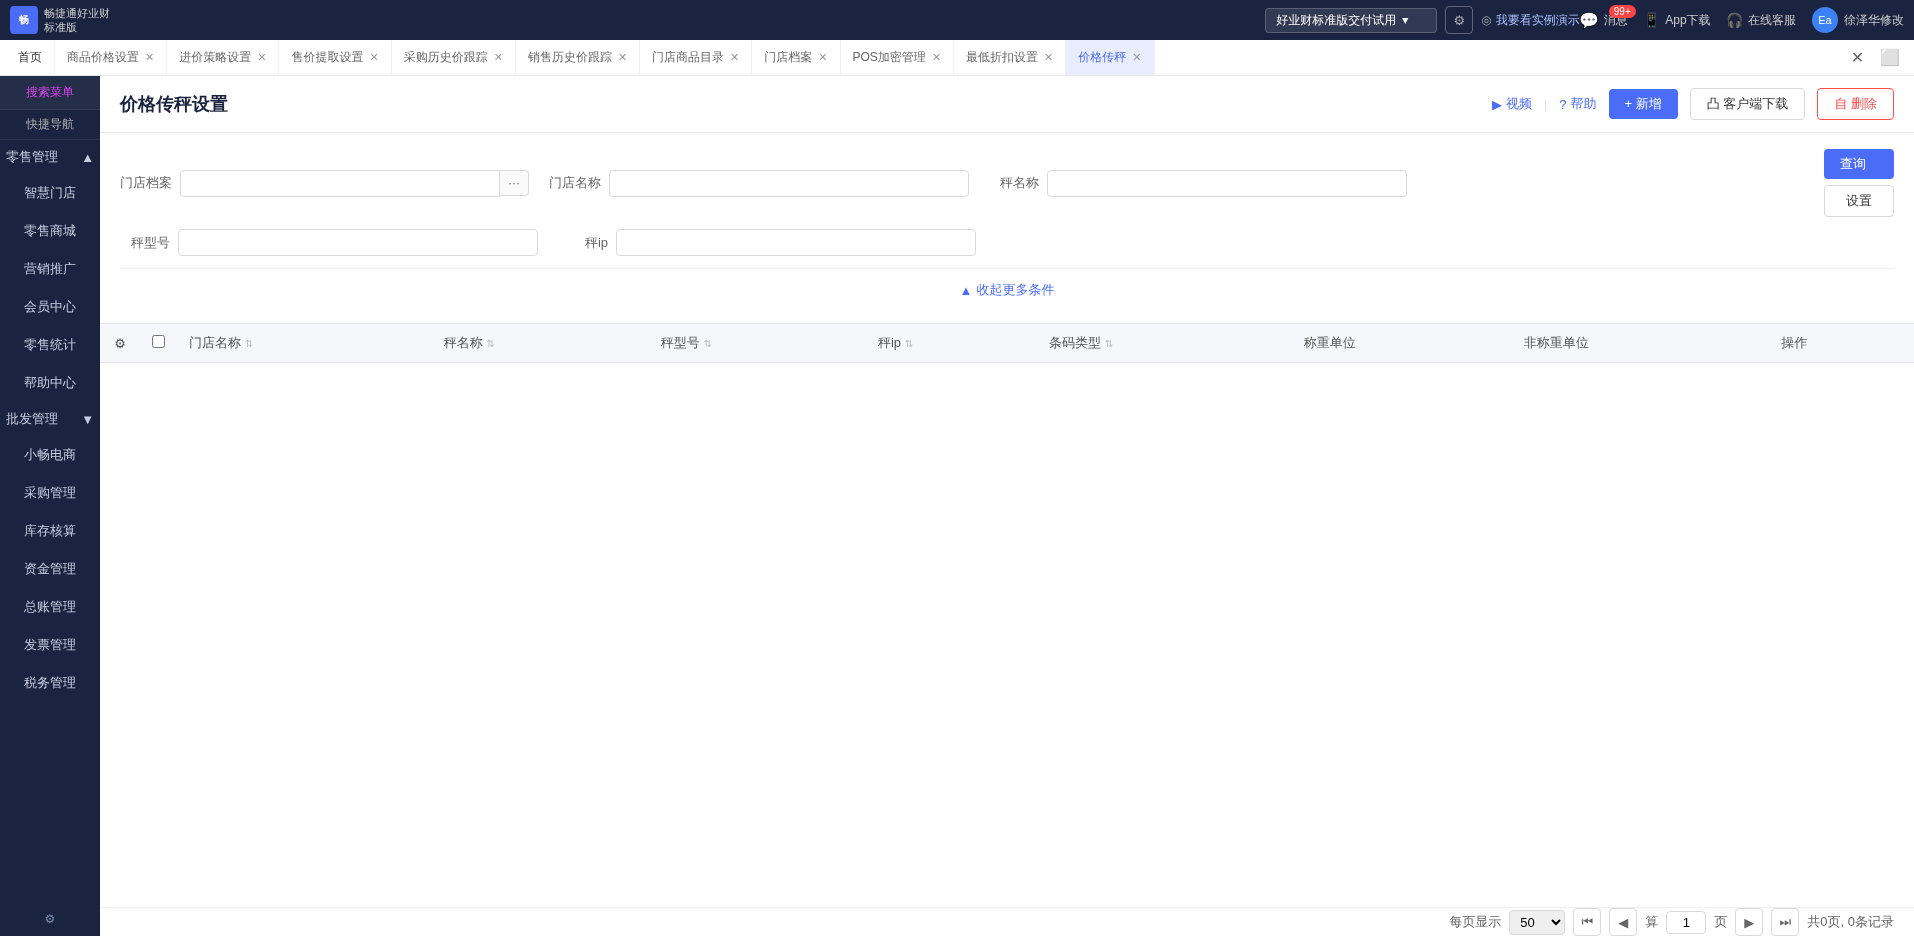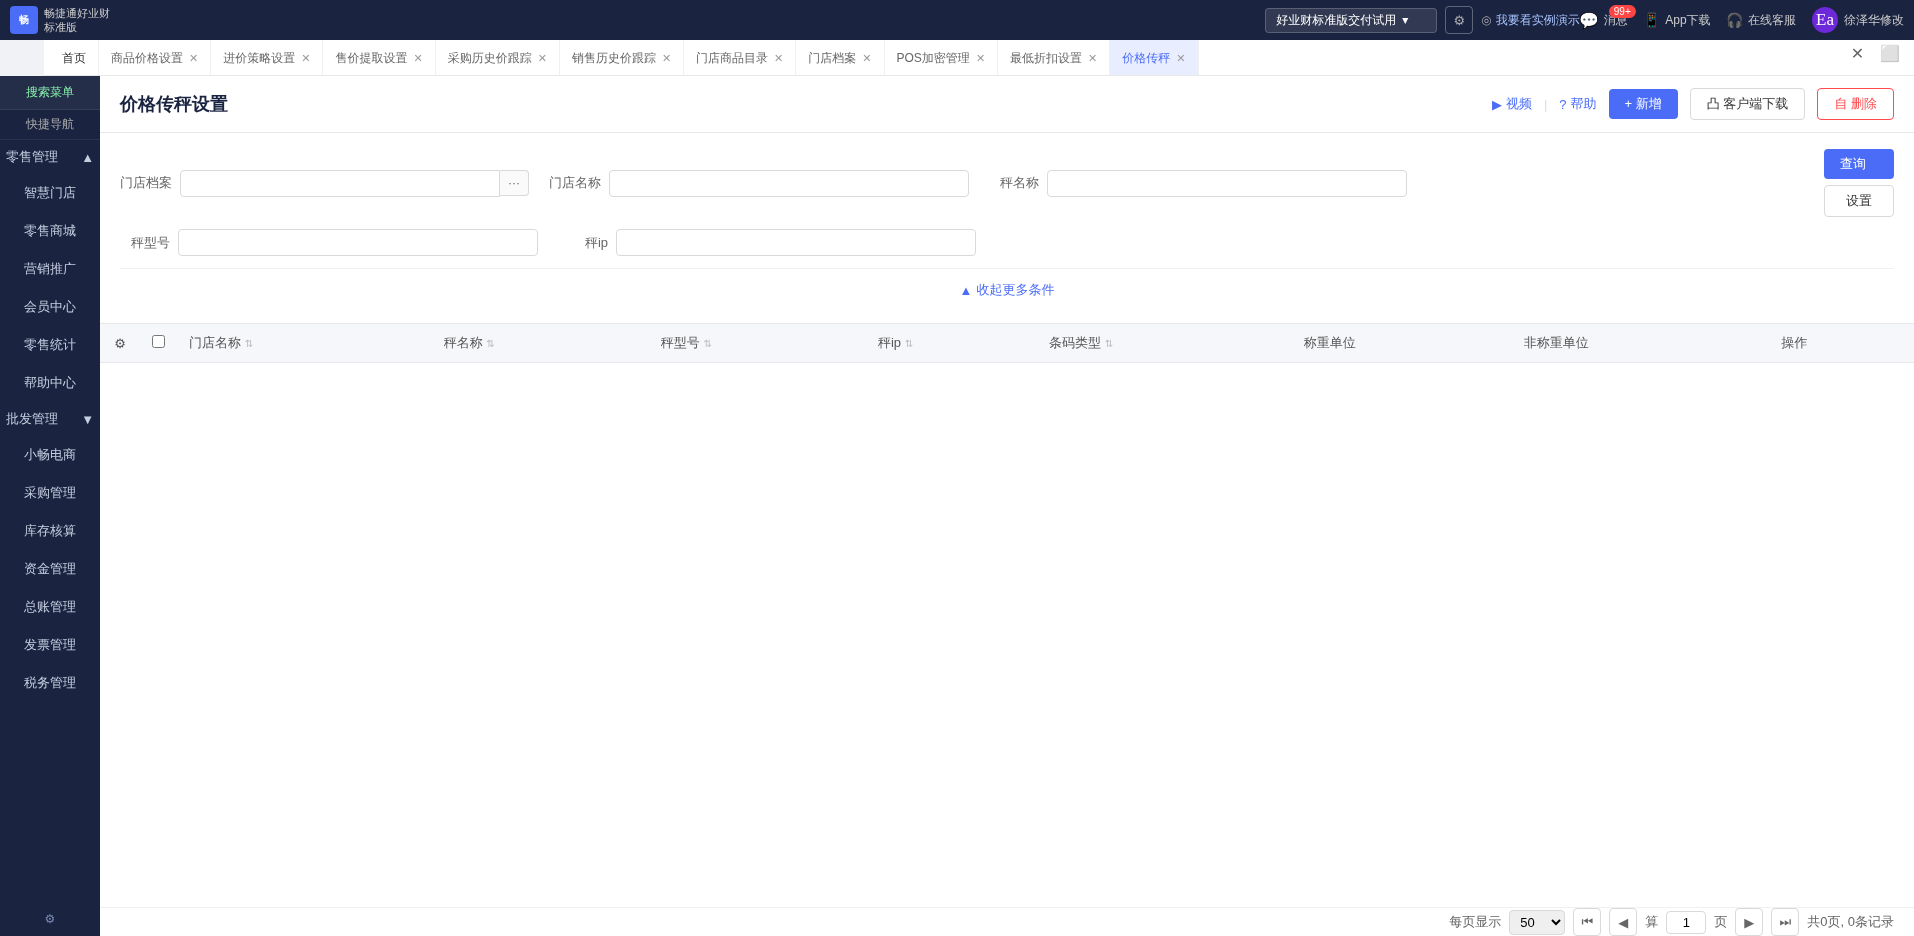--- a/index.html
+++ b/index.html
@@ -11,37 +11,37 @@
     .logo-icon { width: 28px; height: 28px; background: #4a6cf7; border-radius: 4px; display: flex; align-items: center; justify-content: center; font-size: 10px; color: #fff; font-weight: bold; }
     .logo-text { font-size: 11px; color: #ccc; line-height: 1.3; }
     .top-bar-center { flex: 1; display: flex; align-items: center; gap: 8px; margin-left: 10px; justify-content: flex-end; }
     .version-selector { background: rgba(255,255,255,0.1); border: 1px solid rgba(255,255,255,0.2); color: #fff; border-radius: 4px; padding: 3px 28px 3px 10px; font-size: 12px; cursor: pointer; position: relative; display: flex; align-items: center; gap: 6px; }
     .version-selector-text { font-size: 12px; }
     .demo-link { color: #aac4ff; font-size: 12px; cursor: pointer; display: flex; align-items: center; gap: 4px; }
     .top-bar-right { display: flex; align-items: center; gap: 16px; }
     .top-bar-action { display: flex; align-items: center; gap: 4px; color: #ccc; font-size: 12px; cursor: pointer; position: relative; }
     .badge { background: #ff4444; color: #fff; border-radius: 10px; padding: 1px 5px; font-size: 10px; position: absolute; top: -6px; right: -8px; }
     .user-info { display: flex; align-items: center; gap: 6px; color: #ccc; font-size: 12px; }
-    .user-avatar { width: 26px; height: 26px; background: #6d28d9; border-radius: 50%; display: flex; align-items: center; justify-content: center; font-size: 17px; color: #fff; font-family: Liberation Serif, serif; }
-
-    
-    .tab-bar { background: #fff; height: 36px; display: flex; align-items: flex-start; border-bottom: 1px solid #e8e8e8; flex-shrink: 0; padding: 0 6px; overflow: hidden; margin-left: 44px; }
+    .user-avatar { width: 26px; height: 26px; background: #3b82f6; border-radius: 50%; display: flex; align-items: center; justify-content: center; font-size: 11px; color: #fff; }
+
+    
+    .tab-bar { background: #fff; height: 36px; display: flex; align-items: center; border-bottom: 1px solid #e8e8e8; flex-shrink: 0; padding: 0 6px; overflow: hidden; }
     .tab-item { display: flex; align-items: center; gap: 4px; padding: 0 12px; height: 36px; font-size: 12px; color: #666; cursor: pointer; border-right: 1px solid #f0f0f0; white-space: nowrap; flex-shrink: 0; }
     .tab-item:first-child { color: #333; font-weight: 500; }
     .tab-item.active { background: #e8edff; color: #4a6cf7; font-weight: 500; }
     .tab-close { font-size: 11px; color: #999; margin-left: 2px; cursor: pointer; }
     .tab-bar-controls { margin-left: auto; display: flex; align-items: center; }
     .tab-ctrl-btn { padding: 4px 8px; cursor: pointer; color: #666; font-size: 16px; }
 
     
     .main-layout { display: flex; flex: 1; overflow: hidden; }
 
     
     .sidebar { width: 100px; background: #1a2340; color: #fff; display: flex; flex-direction: column; flex-shrink: 0; overflow-y: auto; }
-    .sidebar-search { padding: 8px; background: rgba(255,255,255,0.05); text-align: center; font-size: 12px; color: #86efac; cursor: pointer; border-bottom: 1px solid rgba(255,255,255,0.08); }
+    .sidebar-search { padding: 8px; background: rgba(255,255,255,0.05); text-align: center; font-size: 12px; color: #d946ef; cursor: pointer; border-bottom: 1px solid rgba(255,255,255,0.08); }
     .sidebar-nav { padding: 6px; text-align: center; font-size: 12px; color: #aaa; cursor: pointer; border-bottom: 1px solid rgba(255,255,255,0.08); }
     .sidebar-item { padding: 10px 6px; text-align: center; font-size: 13px; color: #c5cedf; cursor: pointer; transition: background 0.2s; }
     .sidebar-section-header { padding: 8px 6px; font-size: 13px; color: #c5cedf; cursor: pointer; display: flex; align-items: center; justify-content: space-between; }
     .sidebar-bottom { margin-top: auto; padding: 10px 6px; text-align: center; font-size: 12px; color: #7a8bb5; cursor: pointer; }
 
     
     .content-area { flex: 1; background: #f5f6fa; overflow-y: auto; display: flex; flex-direction: column; }
 
     
     .page-header { background: #fff; padding: 12px 20px; display: flex; align-items: center; justify-content: space-between; border-bottom: 1px solid #e8e8e8; }

